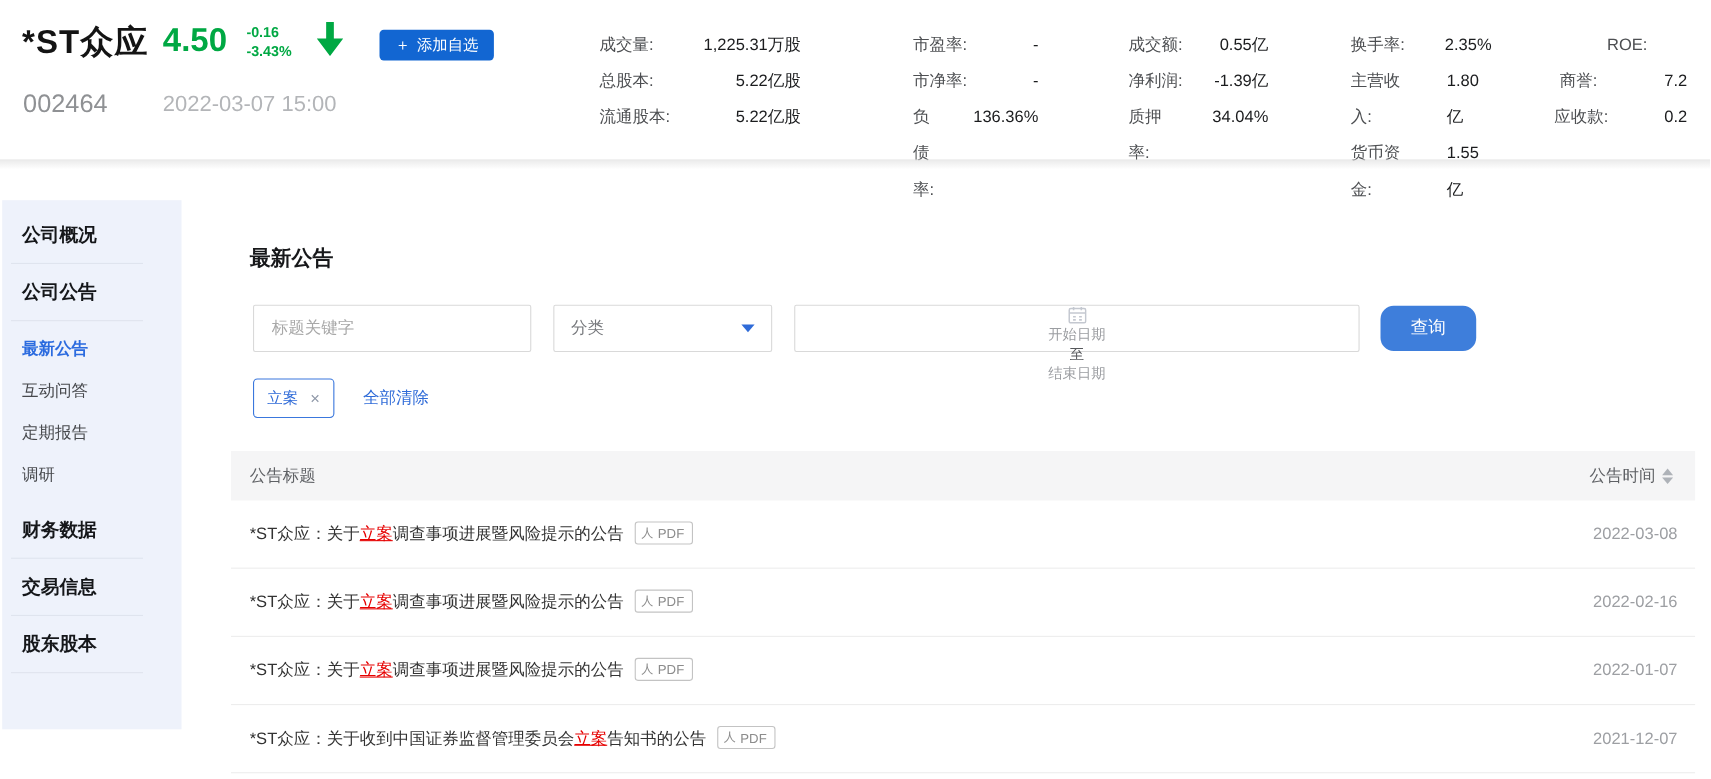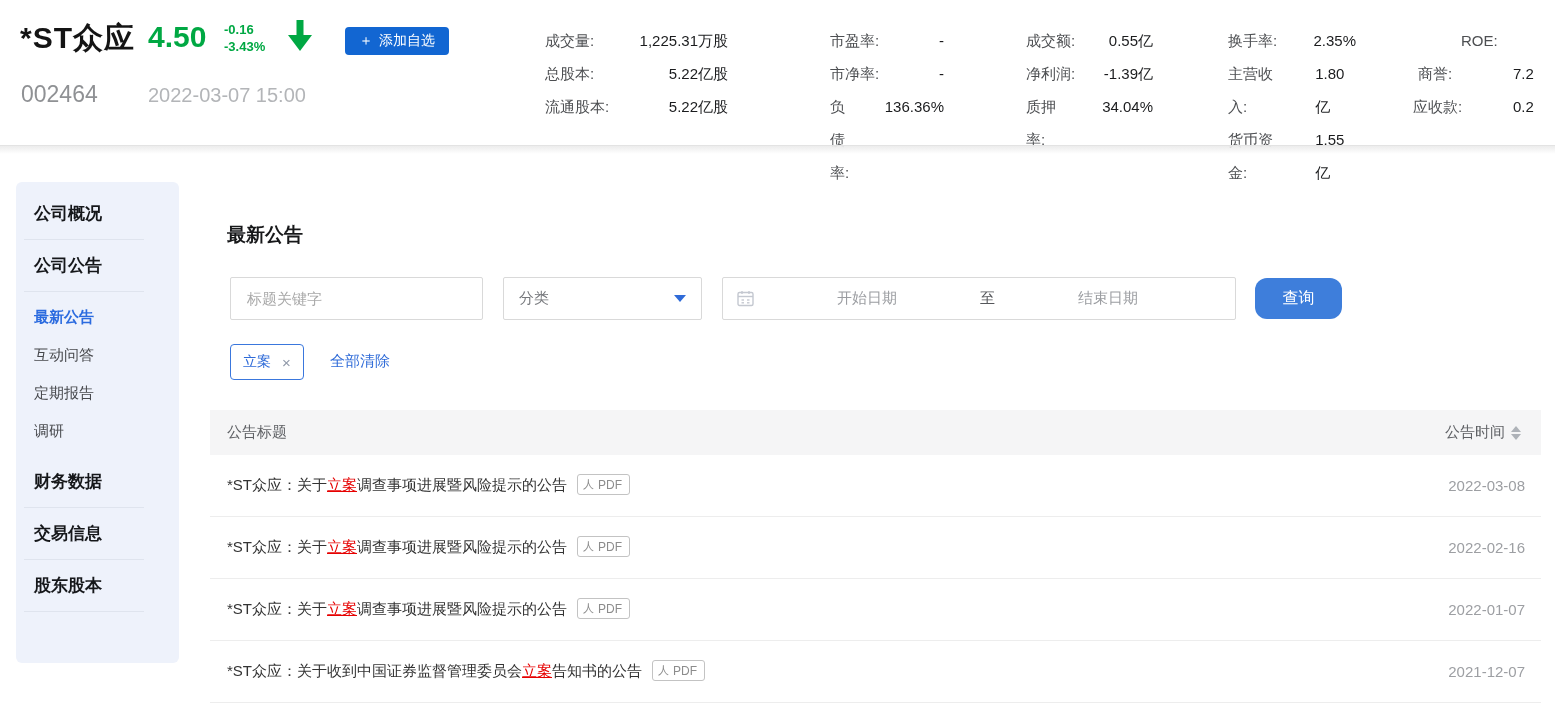--- a/index.html
+++ b/index.html
@@ -19,37 +19,37 @@
   .stat-col { position:absolute; top:24px; }
   .stat-row { display:flex; justify-content:space-between; line-height:33px; font-size:15px;gap:28px; }
   .stat-label { color:#4d4f52; }
   .stat-value { color:#1b1c1e; }
   .stat-col.c5 .stat-row { position:relative; display:block; }
   .stat-col.c5 .stat-value { position:absolute; left:100px; top:0; }
 
   .hdr-sep { position:absolute; top:145px; left:0; width:1555px; height:9px; border-top:1px solid #e3e3e3; background:linear-gradient(#ececec, rgba(255,255,255,0)); }
 
   
-  .sidebar { position:absolute; left:16px; top:182px; width:163px; height:481px; background:#eef2fb; padding-top:6px;border-radius:6px; }
+  .sidebar { position:absolute; left:2px; top:182px; width:163px; height:481px; background:#eef2fb; padding-top:6px; }
   .side-item { cursor:pointer; }
   .side-item.group { position:relative; font-size:17px; font-weight:bold; color:#15171a; padding:14px 0 15px 18px; }
   .side-item.group::after { content:""; position:absolute; left:8px; right:35px; bottom:0; border-bottom:1px solid #dfe4ee; }
   .side-item.sub { font-size:15px; color:#47494d; padding:10px 0 9px 18px; }
   .side-item.sub.active { color:#2b6bdf; font-weight:bold; }
   .side-gap { height:6px; }
 
   
   .main { position:absolute; left:190px; top:182px; width:1365px; height:526px; background:#fff; }
   .page-title { position:absolute; left:37px; top:40px; font-size:19px; font-weight:bold; color:#17181a; }
 
   .kw-input { position:absolute; left:40px; top:95px; width:253px; height:43px; border:1px solid #d9d9d9; border-radius:2px; padding:0 16px; font-size:15px; color:#333; font-family:inherit; outline:none; }
   .kw-input::placeholder { color:#a8a8a8; }
   .select-box { position:absolute; left:313px; top:95px; width:199px; height:43px; border:1px solid #d9d9d9; border-radius:2px; display:flex; align-items:center; padding:0 15px; font-size:15px; color:#76787c; cursor:pointer; }
   .caret-dn { margin-left:auto; width:0; height:0; border-left:6px solid transparent; border-right:6px solid transparent; border-top:7px solid #2f6bd8; }
-  .date-range { position:absolute; left:532px; top:95px; width:514px; height:43px; border:1px solid #d9d9d9; border-radius:2px; display:flex; align-items:center; padding:0 14px; font-size:15px; color:#9b9da1; cursor:pointer; }
+  .date-range { position:absolute; left:532px; top:95px; width:514px; height:43px; border:1px solid #d9d9d9; border-radius:2px; display:flex; align-items:center; padding:0 14px; font-size:13px; color:#9b9da1; cursor:pointer;flex-direction:column; }
   .dr-part { flex:1; text-align:center; }
   .dr-sep { color:#55575b; }
   .query-btn { position:absolute; left:1065px; top:96px; width:87px; height:41px; background:#3e7edb; border:none; border-radius:12px; color:#fff; font-size:16px; cursor:pointer; font-family:inherit; }
 
   .tag { position:absolute; left:40px; top:162px; height:36px; border:1px solid #3a77dd; border-radius:4px; display:inline-flex; align-items:center; padding:0 12px; gap:11px; font-size:14px; color:#2f6bd8; cursor:pointer; }
   .tag-x { color:#8f98a8; font-size:15px; cursor:pointer; }
   .clear-all { position:absolute; left:140px; top:170px; font-size:15px; color:#2f6bd8; cursor:pointer; }
 
   
   .thead { position:absolute; left:20px; top:228px; width:1331px; height:45px; background:#f5f5f6; display:flex; align-items:center; font-size:15px; color:#5f6165; padding:0 20px 0 17px; }

